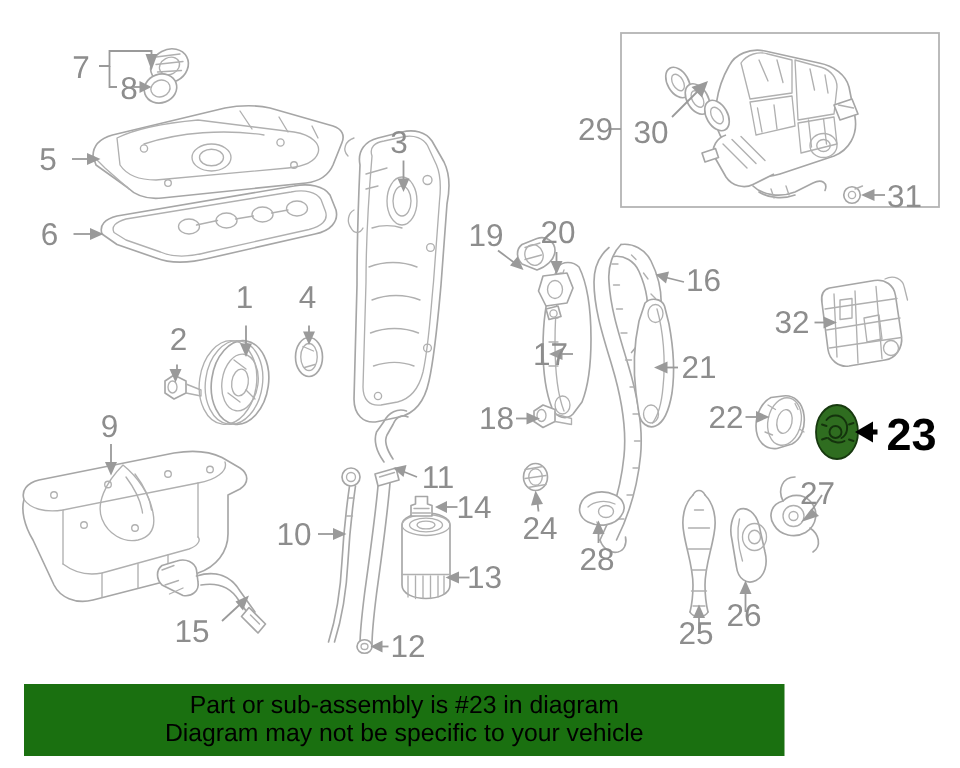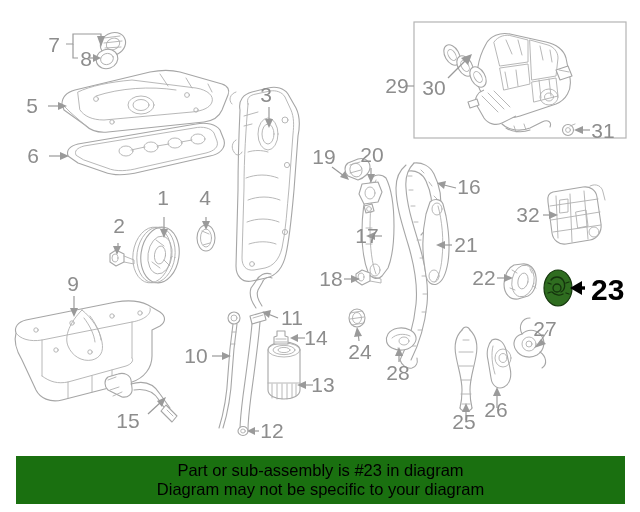--- a/index.html
+++ b/index.html
@@ -91,21 +91,21 @@
   .hl-text {
     fill: #000000;
     font-family: "Liberation Sans", sans-serif;
     font-size: 30px;
     font-weight: 700;
   }
   #notice-banner {
     position: absolute;
     left: 16px;
     top: 456px;
-    width: 609px;
+    width: 507px;
     height: 48px;
     background: #1a7010;
     box-sizing: border-box;
     display: flex;
     flex-direction: column;
     align-items: center;
     justify-content: center;
     line-height: 1.16;
   }
   .banner-line {
@@ -607,16 +607,16 @@
     <text class="callout-text" x="434" y="95" text-anchor="middle">30</text>
     <text class="callout-text" x="603" y="138" text-anchor="middle">31</text>
     <text class="callout-text" x="528" y="222" text-anchor="middle">32</text>
 
     <text class="hl-text" x="591" y="300">23</text>
 
   </svg>
 
   <div id="notice-banner">
     <div class="banner-line">Part or sub-assembly is #23 in diagram</div>
-    <div class="banner-line">Diagram may not be specific to your diagram</div>
+    <div class="banner-line">Diagram may not be specific to your vehicle</div>
   </div>
 
 </div>
 
 </body></html>

